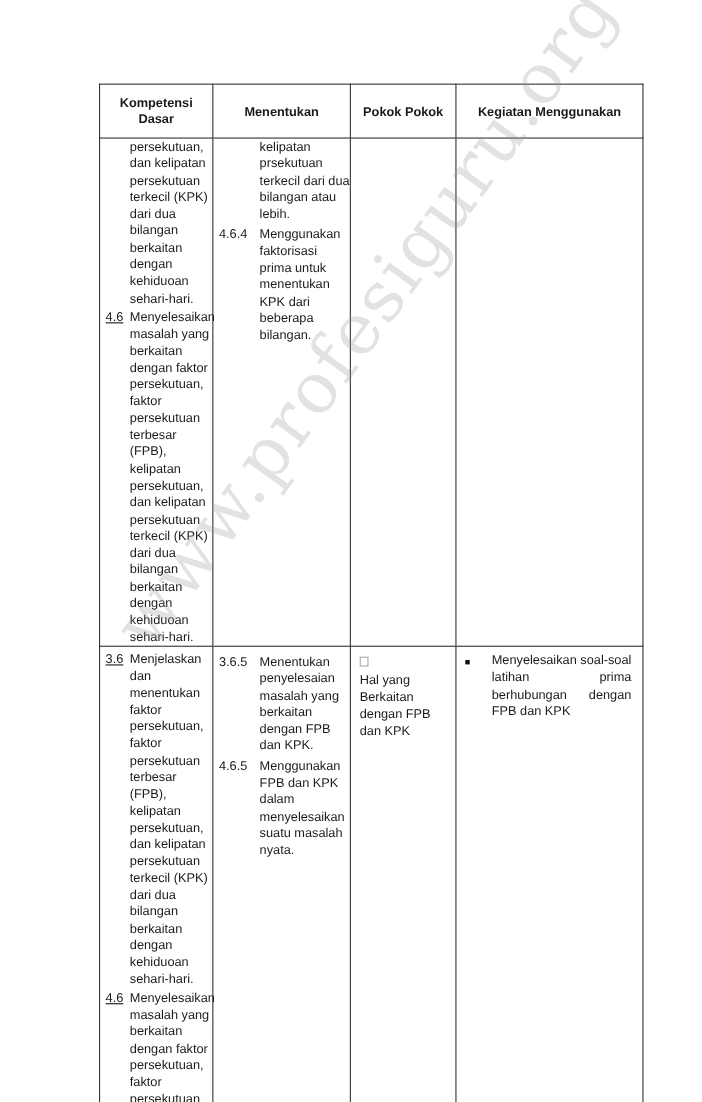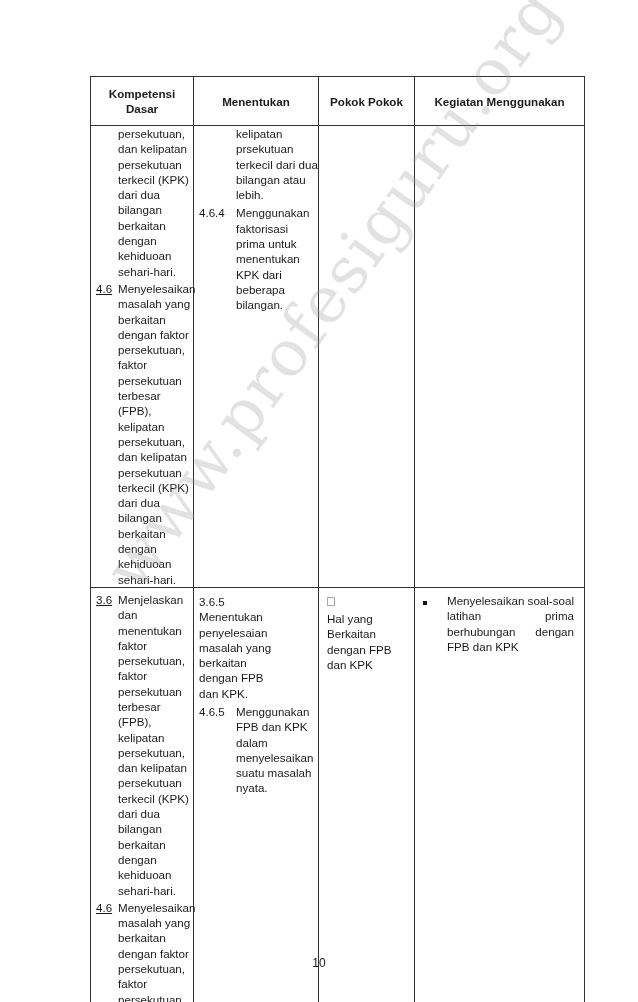--- a/index.html
+++ b/index.html
@@ -67,21 +67,21 @@
     
     .kd-cell { padding-left: 5px !important; }
     .kd-cont { padding-left: 22px; }
     .kd-num { width: 22px; text-decoration: underline; }
     .kd-item { margin-top: 2px; }
     
     .ind-cell { padding-left: 5px !important; }
     .ind-cont { padding-left: 37px; }
     .ind-num { width: 37px; }
     .ind-item { margin-top: 3px; }
-    .row2 .ind-item:first-child { margin-top: 6px; flex-direction: column; }
+    .row2 .ind-item:first-child { margin-top: 6px; }
     .row2 .kd-item:first-child { margin-top: 4px; }
 
     
     .mp-item {
       display: flex;
       margin-top: 5px;
       padding-left: 8px;
       flex-direction: column;
     }
     .mp-item .bullet {
@@ -287,14 +287,13 @@
             <span class="bullet"><span></span></span>
             <span class="txt" style="padding-right:10px;">Menyelesaikan soal-soal latihan prima berhubungan dengan FPB dan KPK</span>
           </div>
         </td>
       </tr>
     </tbody>
   </table>
 
   <div class="watermark">www.profesiguru.org</div>
 
-  <div class="page-number">10</div>
 </div>
 
 </body></html>

